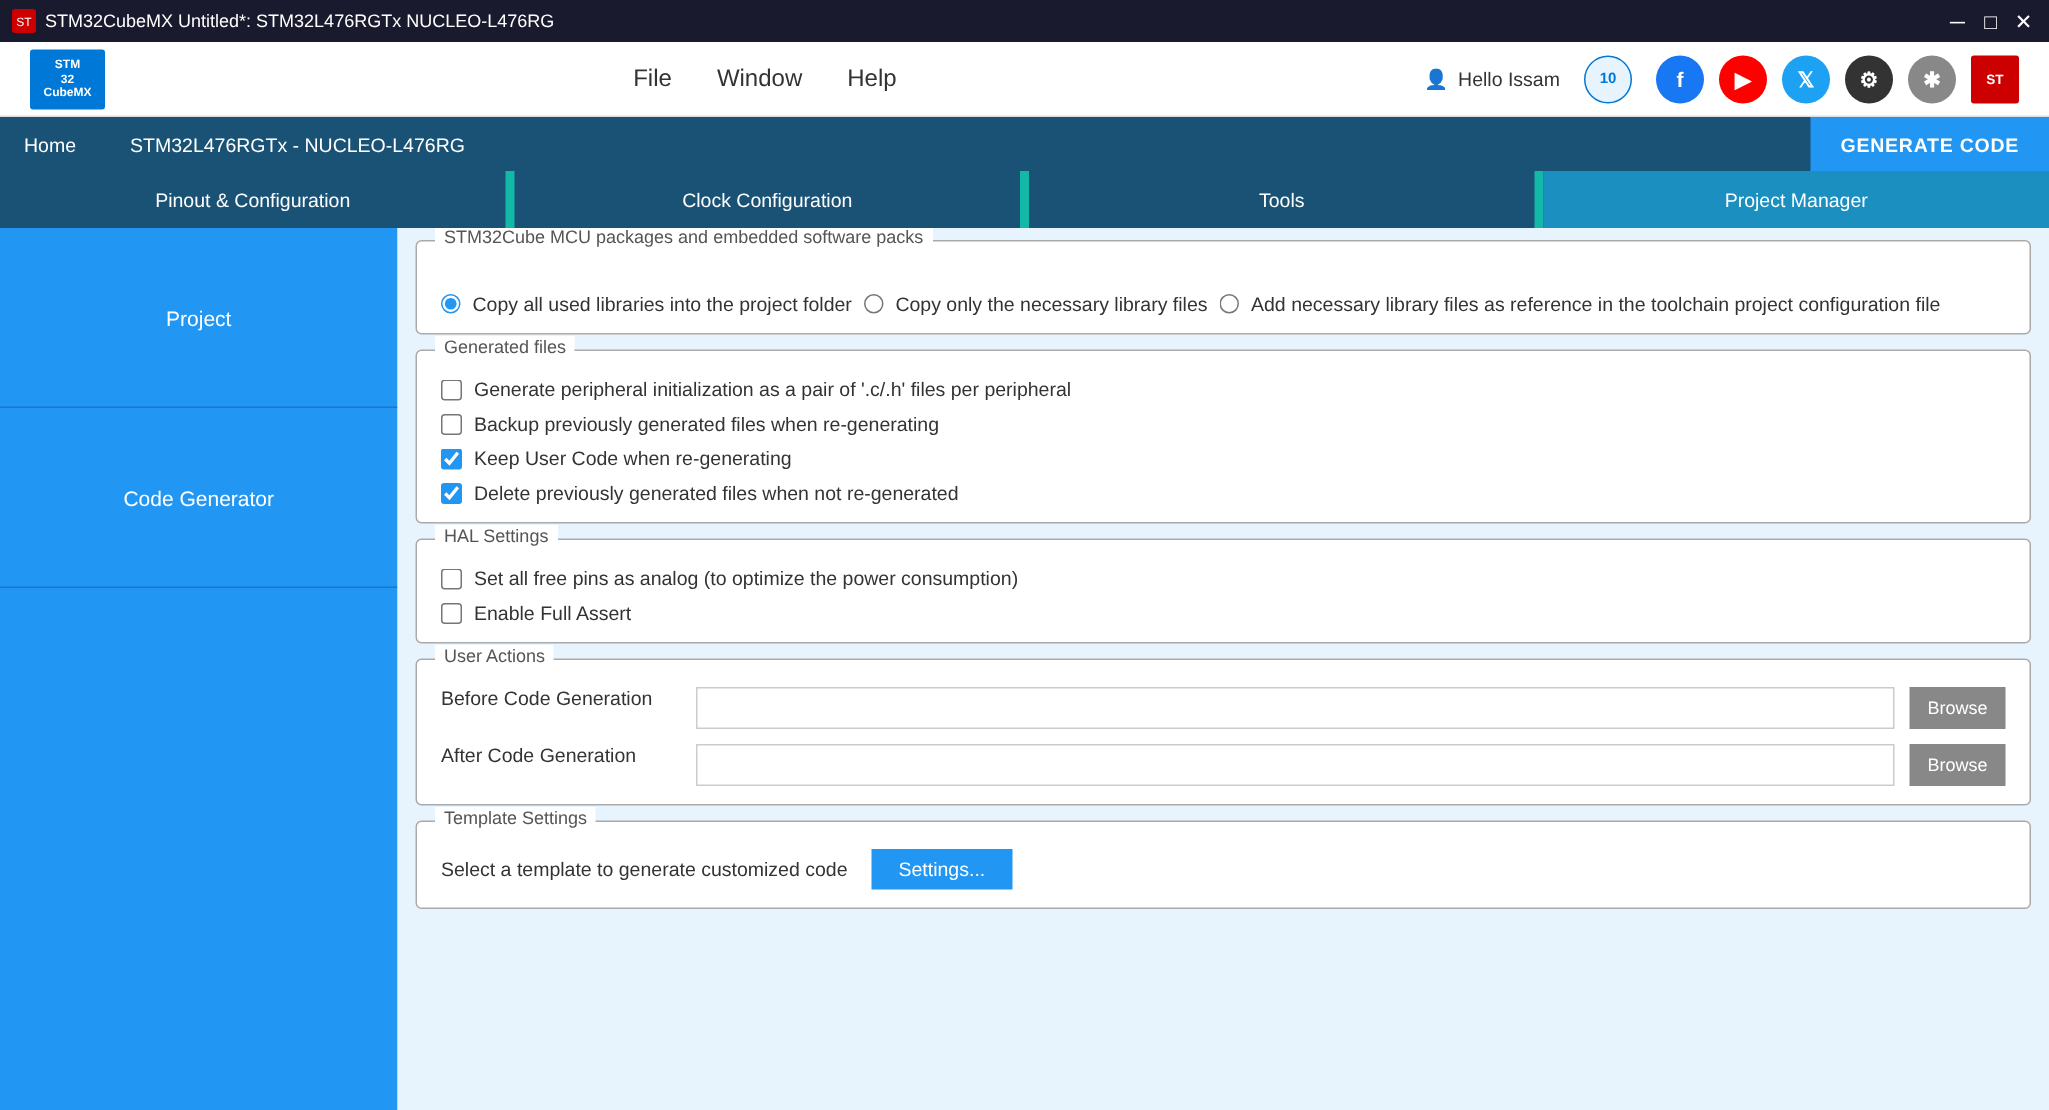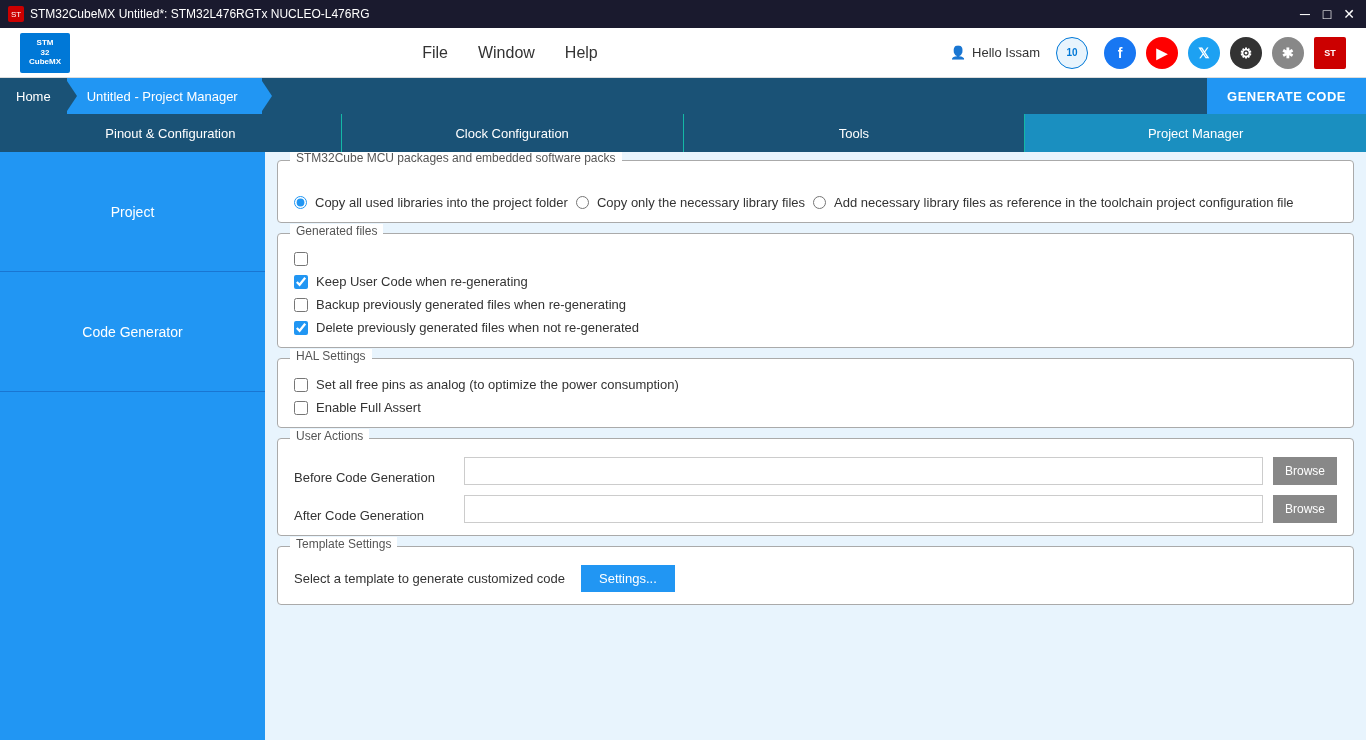--- a/index.html
+++ b/index.html
@@ -110,21 +110,21 @@
     }
     .tab {
       flex: 1;
       height: 38px;
       display: flex;
       align-items: center;
       justify-content: center;
       color: white;
       font-size: 13px;
       cursor: pointer;
-      border-right: 1px solid #14b8a6;
+      border-right: 6px solid #14b8a6;
     }
     .tab.active { background: #1a8fc0; }
     .tab:last-child { border-right: none; }
 
     
     .main-layout {
       display: flex;
       height: calc(740px - 28px - 50px - 36px - 38px);
       background: #e8f4fd;
     }
@@ -177,21 +177,21 @@
 
     .radio-group { display: flex; flex-direction: row; gap: 8px; margin-top: 22px; }
     .radio-item { display: flex; align-items: center; gap: 8px; font-size: 13px; color: #333; }
     .radio-item input[type="radio"] { accent-color: #2196f3; }
 
     .checkbox-group { display: flex; flex-direction: column; gap: 8px; margin-top: 6px; }
     .checkbox-item { display: flex; align-items: center; gap: 8px; font-size: 13px; color: #333; }
     .checkbox-item input[type="checkbox"] { accent-color: #2196f3; width: 14px; height: 14px; }
 
     .user-actions-grid { display: grid; gap: 10px; margin-top: 6px; }
-    .ua-row { display: flex; align-items: flex-end; gap: 10px; }
+    .ua-row { display: flex; align-items: flex-start; gap: 10px; }
     .ua-label { width: 160px; font-size: 13px; color: #333; }
     .ua-input { flex: 1; height: 28px; border: 1px solid #ccc; padding: 0 6px; font-size: 12px; }
     .browse-btn {
       background: #888;
       color: white;
       border: none;
       padding: 4px 12px;
       height: 28px;
       cursor: pointer;
       font-size: 12px;
@@ -256,23 +256,23 @@
       <div class="social-icon si-stm" style="font-size:9px; font-weight:bold; border-radius:2px;">ST</div>
     </div>
   </div>
 </div>
 
 <div class="breadcrumb">
   <div class="bc-item home">
     <span>Home</span>
     <div class="bc-arrow-home"></div>
   </div>
-  <div class="bc-item active" style="padding-left:20px;">
-    <span>Untitled - Project Manager</span>
-    <div class="bc-arrow"></div>
+  <div class="bc-item" style="padding-left:20px; padding-right:24px; position:relative;">
+    <span>STM32L476RGTx  -  NUCLEO-L476RG</span>
+    <div class="bc-arrow-home" style="border-left-color: #1a5276;"></div>
   </div>
   <div class="bc-spacer"></div>
   <button class="generate-btn">GENERATE CODE</button>
 </div>
 
 <div class="tabbar">
   <div class="tab">
     <span>Pinout &amp; Configuration</span>
   </div>
   <div class="tab">
@@ -315,28 +315,29 @@
           <span>Add necessary library files as reference in the toolchain project configuration file</span>
         </label>
       </div>
     </div>
 
     <div class="section-group">
       <div class="section-title">Generated files</div>
       <div class="checkbox-group">
         <label class="checkbox-item">
           <input type="checkbox" style="">
+          <span>Generate peripheral initialization as a pair of '.c/.h' files per peripheral</span>
+        </label>
+        <label class="checkbox-item">
+          <input type="checkbox" style="">
+          <span>Backup previously generated files when re-generating</span>
         </label>
         <label class="checkbox-item">
           <input type="checkbox" checked="" style="">
           <span>Keep User Code when re-generating</span>
-        </label>
-        <label class="checkbox-item">
-          <input type="checkbox" style="">
-          <span>Backup previously generated files when re-generating</span>
         </label>
         <label class="checkbox-item">
           <input type="checkbox" checked="" style="">
           <span>Delete previously generated files when not re-generated</span>
         </label>
       </div>
     </div>
 
     <div class="section-group">
       <div class="section-title">HAL Settings</div>

